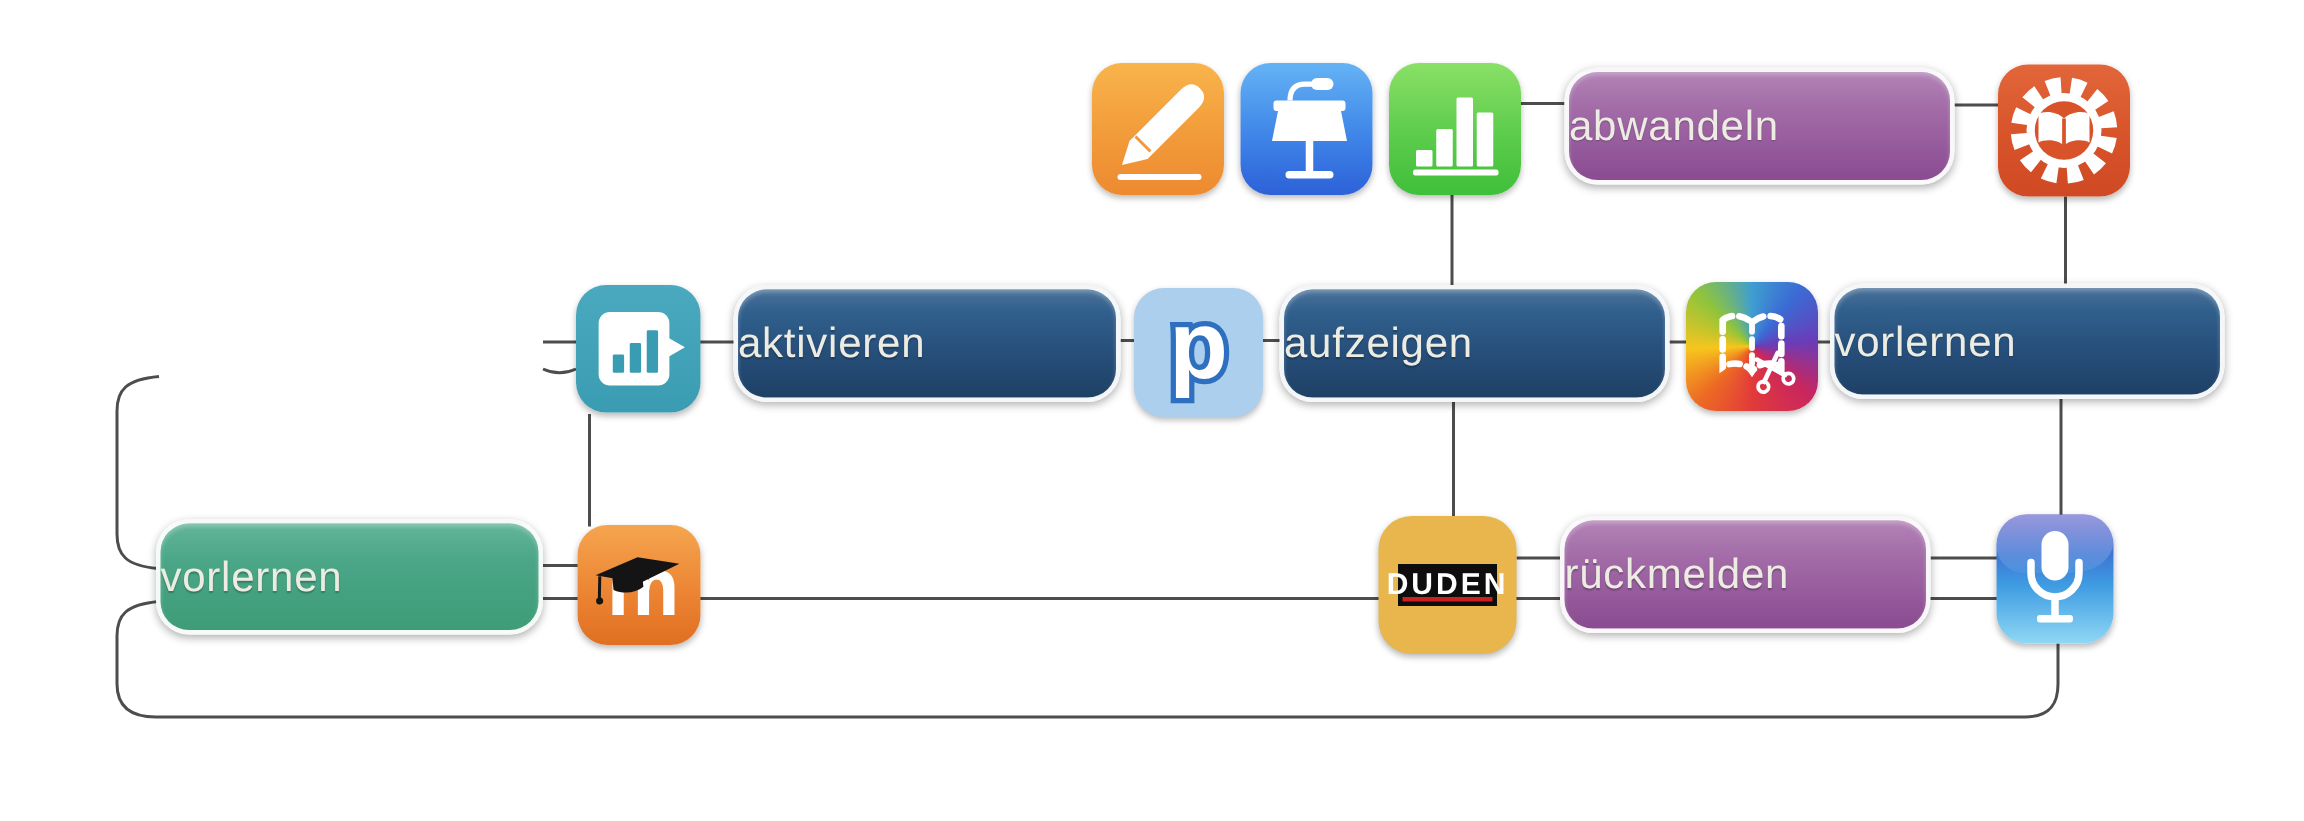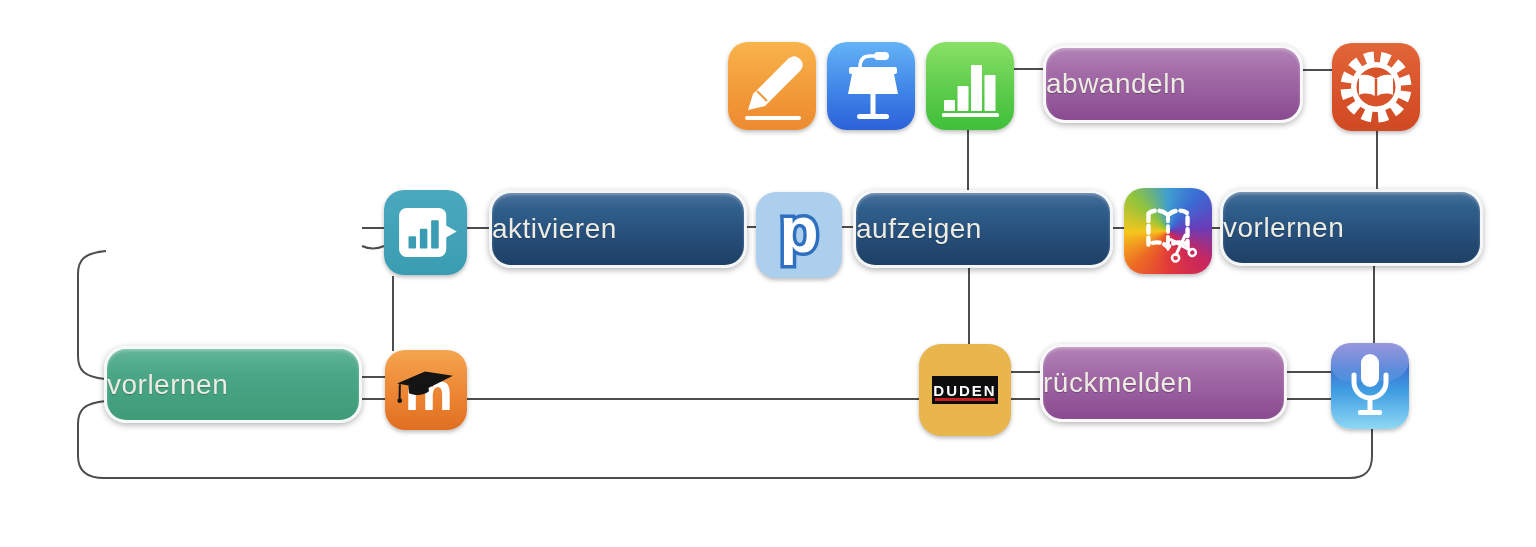--- a/index.html
+++ b/index.html
@@ -45,21 +45,21 @@
   .ic-mic::after{
     content:"";position:absolute;left:0;top:0;right:0;height:45%;
     border-radius:20px 20px 40%/20px 20px 60%;
     background:linear-gradient(rgba(255,255,255,.42),rgba(255,255,255,.06));
   }
   
   .duden-box{
     position:relative;width:72%;height:30%;background:#0d0d0d;
     display:flex;align-items:center;justify-content:center;
   }
-  .duden-box span{color:#fff;font-weight:bold;font-size:15px;letter-spacing:2px;}
+  .duden-box span{color:#fff;font-weight:bold;font-size:20px;letter-spacing:2px;}
   .duden-red{position:absolute;bottom:3px;left:5%;width:90%;height:2.5px;background:#c92121;}
 </style>
 </head>
 <body>
 
 <div class="stage">
 
   <svg class="wires" width="1536" height="547" viewBox="0 0 1536 547" aria-hidden="true">
     <path d="M1013 69 H1043"></path>
     <path d="M1303 70 H1333"></path>

